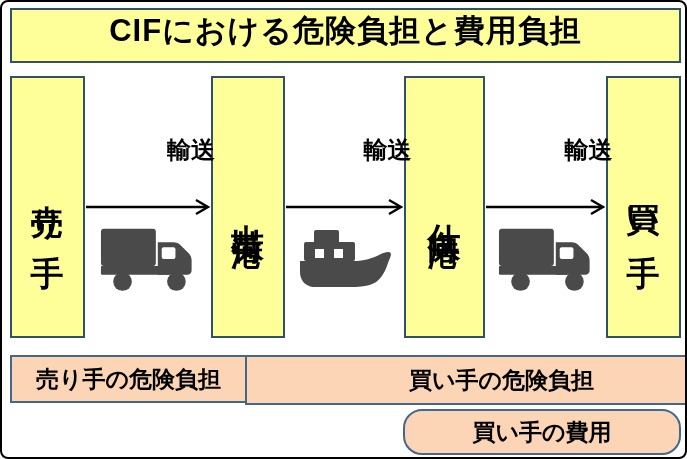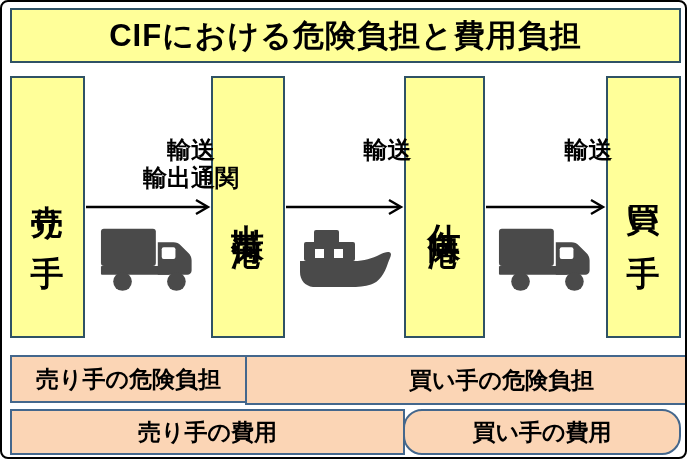--- a/index.html
+++ b/index.html
@@ -12,21 +12,21 @@
     background:#fff; color:var(--text-color);
   }
   .page{
     position:relative; width:687px; height:459px;
     background:#fff; border:2px solid var(--outer-border); border-radius:8px;
     overflow:hidden;
   }
   .title-box{
     position:absolute; left:8px; top:6px; width:671px; height:55px;
     background:var(--yellow); border:2px solid var(--box-border);
-    display:flex; align-items:center; justify-content:center;
+    display:flex; justify-content:center;
   }
   .title-box .title-text{
     font-size:31px; font-weight:600; letter-spacing:1px; white-space:nowrap;
   }
   .node{
     position:absolute; top:74px; height:262px;
     background:var(--yellow); border:2px solid var(--box-border);
     display:flex; align-items:center; justify-content:center;
   }
   .node-label{
@@ -83,21 +83,20 @@
   <div class="node node-destination-port">
     <span class="node-label">仕向港</span>
   </div>
   <div class="node node-buyer">
     <span class="node-label">買い手</span>
   </div>
 
   <div class="transition t1">
     <div class="t-label">
       <div>輸送</div>
-      <div>輸出通関</div>
     </div>
     <svg class="t-arrow" viewBox="0 0 126 18">
       <line x1="1" y1="9" x2="122" y2="9" stroke="currentColor" stroke-width="2.4"></line>
       <path d="M111 2 L123 9 L111 16" fill="none" stroke="currentColor" stroke-width="2.4"></path>
     </svg>
     <div class="t-icon">
       <svg width="98" height="68" viewBox="0 0 100 68" fill="currentColor">
         <rect x="2" y="2" width="56" height="38" rx="3"></rect>
         <rect x="2" y="40" width="70" height="9" rx="1"></rect>
         <path d="M60 16 h16 c3 0 5.5 1.2 7.5 3.2 l8 8 c2 2 3 4.6 3 7.4 v10 c0 2.5-2 4.4-4.4 4.4 H60 Z"></path>
@@ -146,20 +145,17 @@
       </svg>
     </div>
   </div>
 
   <div class="row-cell risk-seller">
     <span>売り手の危険負担</span>
   </div>
   <div class="row-cell risk-buyer">
     <span>買い手の危険負担</span>
   </div>
-  <div class="row-cell cost-seller">
-    <span>売り手の費用</span>
-  </div>
   <div class="row-cell cost-buyer">
     <span>買い手の費用</span>
   </div>
 
 </div>
 
 </body></html>

